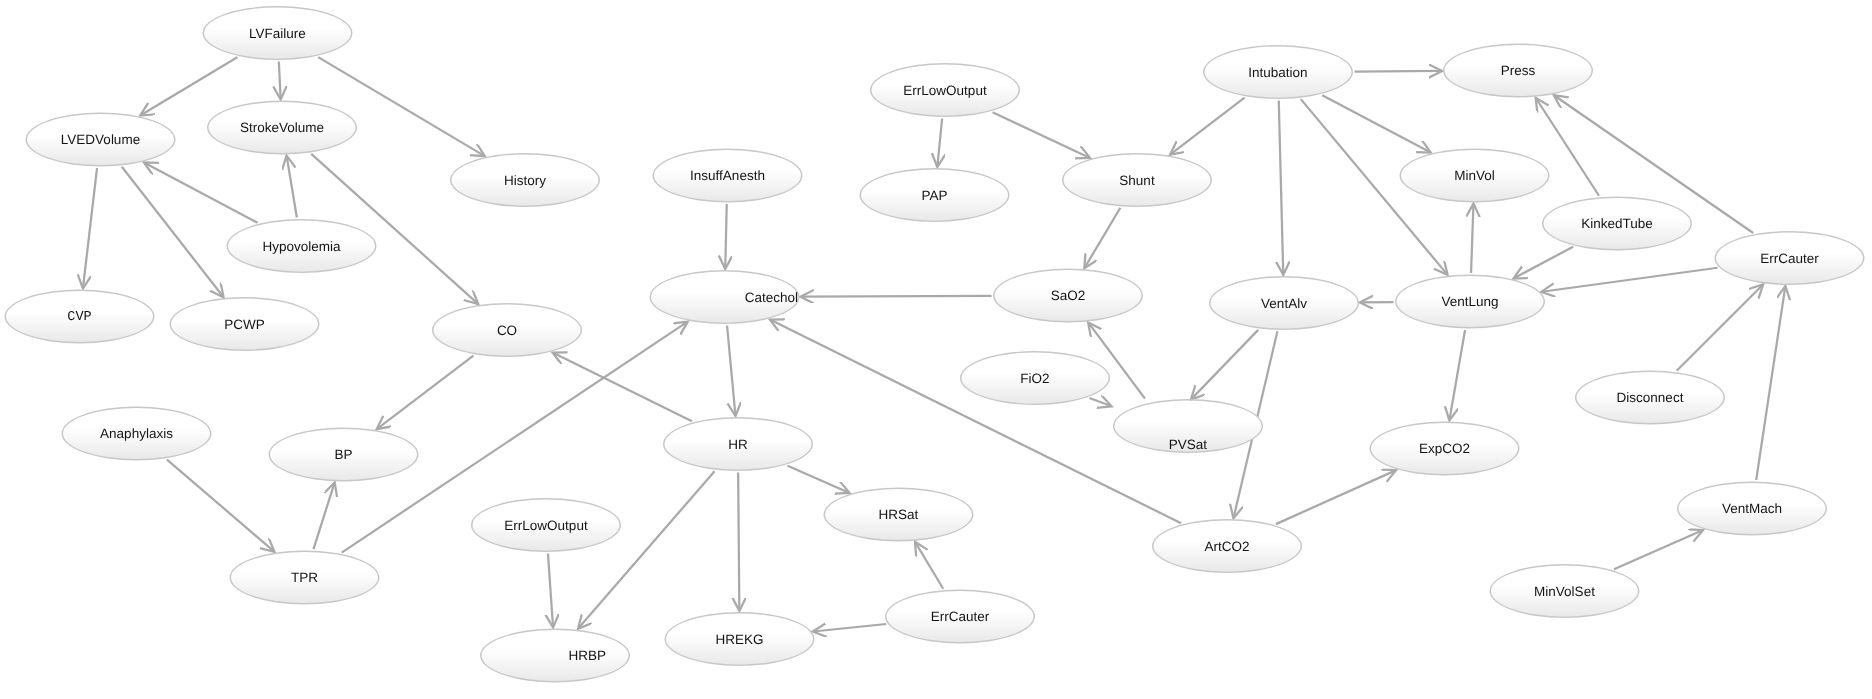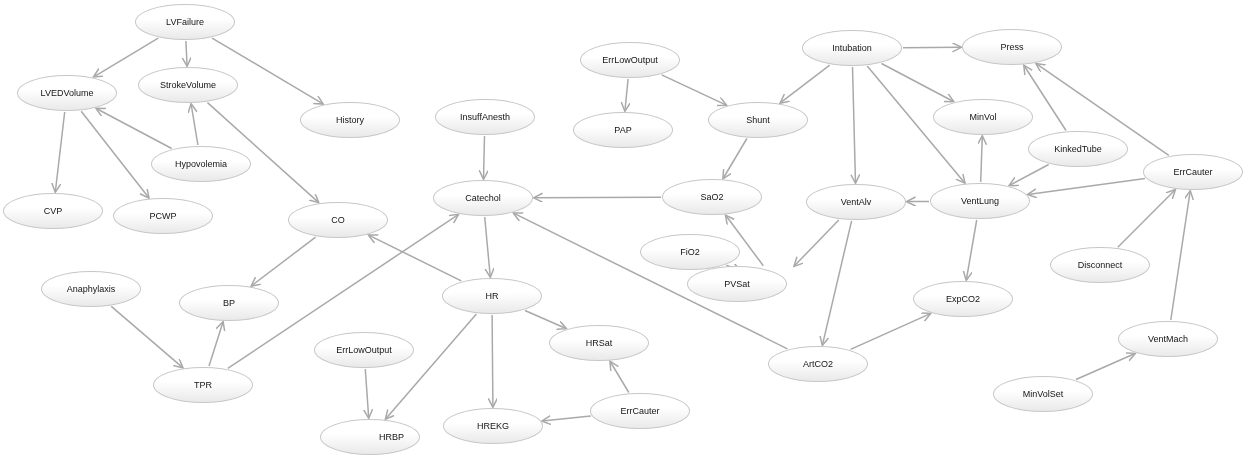--- a/index.html
+++ b/index.html
@@ -110,53 +110,53 @@
     <div class="node" style="left: 138px; top: 67px; border-color: rgb(199, 199, 199); background: linear-gradient(rgb(255, 255, 255) 0%, rgb(255, 255, 255) 40%, rgb(233, 233, 233) 100%);">
       <span style="color: rgb(20, 20, 20);">StrokeVolume</span>
     </div>
     <div class="node" style="left: 300px; top: 102px; border-color: rgb(199, 199, 199); background: linear-gradient(rgb(255, 255, 255) 0%, rgb(255, 255, 255) 40%, rgb(233, 233, 233) 100%);">
       <span style="color: rgb(20, 20, 20);">History</span>
     </div>
     <div class="node" style="left: 151px; top: 146px; border-color: rgb(199, 199, 199); background: linear-gradient(rgb(255, 255, 255) 0%, rgb(255, 255, 255) 40%, rgb(233, 233, 233) 100%);">
       <span style="color: rgb(20, 20, 20);">Hypovolemia</span>
     </div>
     <div class="node" style="left: 3px; top: 193px; border-color: rgb(199, 199, 199); background: linear-gradient(rgb(255, 255, 255) 0%, rgb(255, 255, 255) 40%, rgb(233, 233, 233) 100%);">
-      <span style="color: rgb(20, 20, 20);">CVP</span>
+      <span style="color: rgb(20, 20, 20); font-family: Liberation Mono, monospace;">CVP</span>
     </div>
     <div class="node" style="left: 113px; top: 198px; border-color: rgb(199, 199, 199); background: linear-gradient(rgb(255, 255, 255) 0%, rgb(255, 255, 255) 40%, rgb(233, 233, 233) 100%);">
       <span style="color: rgb(20, 20, 20);">PCWP</span>
     </div>
     <div class="node" style="left: 288px; top: 202px; border-color: rgb(199, 199, 199); background: linear-gradient(rgb(255, 255, 255) 0%, rgb(255, 255, 255) 40%, rgb(233, 233, 233) 100%);">
       <span style="color: rgb(20, 20, 20);">CO</span>
     </div>
     <div class="node" style="left: 435px; top: 99px; border-color: rgb(199, 199, 199); background: linear-gradient(rgb(255, 255, 255) 0%, rgb(255, 255, 255) 40%, rgb(233, 233, 233) 100%);">
       <span style="color: rgb(20, 20, 20);">InsuffAnesth</span>
     </div>
-    <div class="node" style="left: 433px; top: 180px; border-color: rgb(199, 199, 199); background: linear-gradient(rgb(255, 255, 255) 0%, rgb(255, 255, 255) 40%, rgb(233, 233, 233) 100%);">
+    <div class="node" style="left: 433px; top: 180px; border-color: rgb(199, 199, 199); background: linear-gradient(rgb(255, 255, 255) 0%, rgb(255, 255, 255) 40%, rgb(233, 233, 233) 100%); justify-content: flex-end;">
       <span style="color: rgb(20, 20, 20);">Catechol</span>
     </div>
     <div class="node" style="left: 442px; top: 278px; border-color: rgb(199, 199, 199); background: linear-gradient(rgb(255, 255, 255) 0%, rgb(255, 255, 255) 40%, rgb(233, 233, 233) 100%);">
       <span style="color: rgb(20, 20, 20);">HR</span>
     </div>
     <div class="node" style="left: 580px; top: 42px; border-color: rgb(199, 199, 199); background: linear-gradient(rgb(255, 255, 255) 0%, rgb(255, 255, 255) 40%, rgb(233, 233, 233) 100%);">
       <span style="color: rgb(20, 20, 20);">ErrLowOutput</span>
     </div>
     <div class="node" style="left: 708px; top: 102px; border-color: rgb(199, 199, 199); background: linear-gradient(rgb(255, 255, 255) 0%, rgb(255, 255, 255) 40%, rgb(233, 233, 233) 100%);">
       <span style="color: rgb(20, 20, 20);">Shunt</span>
     </div>
     <div class="node" style="left: 573px; top: 112px; border-color: rgb(199, 199, 199); background: linear-gradient(rgb(255, 255, 255) 0%, rgb(255, 255, 255) 40%, rgb(233, 233, 233) 100%);">
       <span style="color: rgb(20, 20, 20);">PAP</span>
     </div>
     <div class="node" style="left: 662px; top: 179px; border-color: rgb(199, 199, 199); background: linear-gradient(rgb(255, 255, 255) 0%, rgb(255, 255, 255) 40%, rgb(233, 233, 233) 100%);">
       <span style="color: rgb(20, 20, 20);">SaO2</span>
     </div>
     <div class="node" style="left: 640px; top: 234px; border-color: rgb(199, 199, 199); background: linear-gradient(rgb(255, 255, 255) 0%, rgb(255, 255, 255) 40%, rgb(233, 233, 233) 100%);">
       <span style="color: rgb(20, 20, 20);">FiO2</span>
     </div>
-    <div class="node" style="left: 687px; top: 266px; border-color: rgb(199, 199, 199); background: linear-gradient(rgb(255, 255, 255) 0%, rgb(255, 255, 255) 40%, rgb(233, 233, 233) 100%);">
+    <div class="node" style="left: 742px; top: 266px; border-color: rgb(199, 199, 199); background: linear-gradient(rgb(255, 255, 255) 0%, rgb(255, 255, 255) 40%, rgb(233, 233, 233) 100%); align-items: flex-end;">
       <span style="color: rgb(20, 20, 20);">PVSat</span>
     </div>
     <div class="node" style="left: 802px; top: 30px; border-color: rgb(199, 199, 199); background: linear-gradient(rgb(255, 255, 255) 0%, rgb(255, 255, 255) 40%, rgb(233, 233, 233) 100%);">
       <span style="color: rgb(20, 20, 20);">Intubation</span>
     </div>
     <div class="node" style="left: 962px; top: 29px; border-color: rgb(199, 199, 199); background: linear-gradient(rgb(255, 255, 255) 0%, rgb(255, 255, 255) 40%, rgb(233, 233, 233) 100%);">
       <span style="color: rgb(20, 20, 20);">Press</span>
     </div>
     <div class="node" style="left: 933px; top: 99px; border-color: rgb(199, 199, 199); background: linear-gradient(rgb(255, 255, 255) 0%, rgb(255, 255, 255) 40%, rgb(233, 233, 233) 100%);">
       <span style="color: rgb(20, 20, 20);">MinVol</span>

